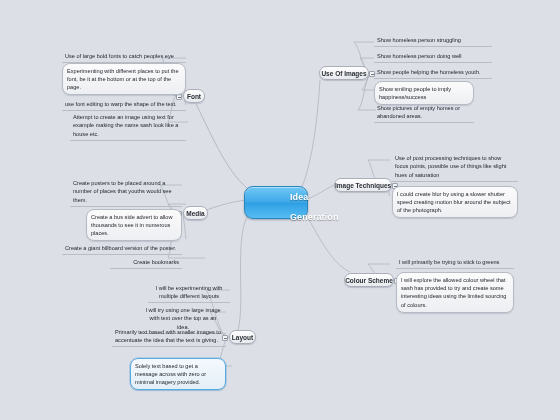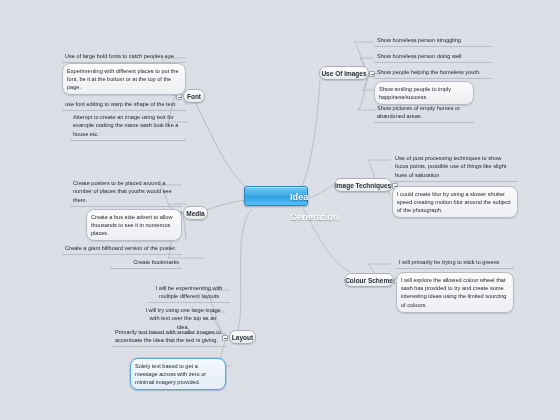--- a/index.html
+++ b/index.html
@@ -23,27 +23,27 @@
     pointer-events: none;
   }
   .node {
     position: absolute;
     box-sizing: border-box;
   }
   
   .root-node {
     background: linear-gradient(to bottom, #6fc8f5 0%, #3fa9e8 48%, #2f9fe3 52%, #57bdf2 100%);
     border: 1px solid #2a86bd;
-    border-radius: 3px;
+    border-radius: 9px;
     color: #ffffff;
     font-size: 9px;
     font-weight: bold;
     text-align: center;
     line-height: 20px;
-    height: 20px;
+    height: 33px;
     text-shadow: 0 1px 1px rgba(0,0,0,0.35);
     box-shadow: 0 1px 2px rgba(80,95,120,0.45), inset 0 1px 0 rgba(255,255,255,0.45);
     letter-spacing: 0.1px;
     padding-left: 45px;
   }
   
   .branch-node {
     background: linear-gradient(to bottom, #ffffff 0%, #f2f3f5 55%, #e7e9ed 100%);
     border: 1px solid #a9aeb8;
     border-radius: 9px;

